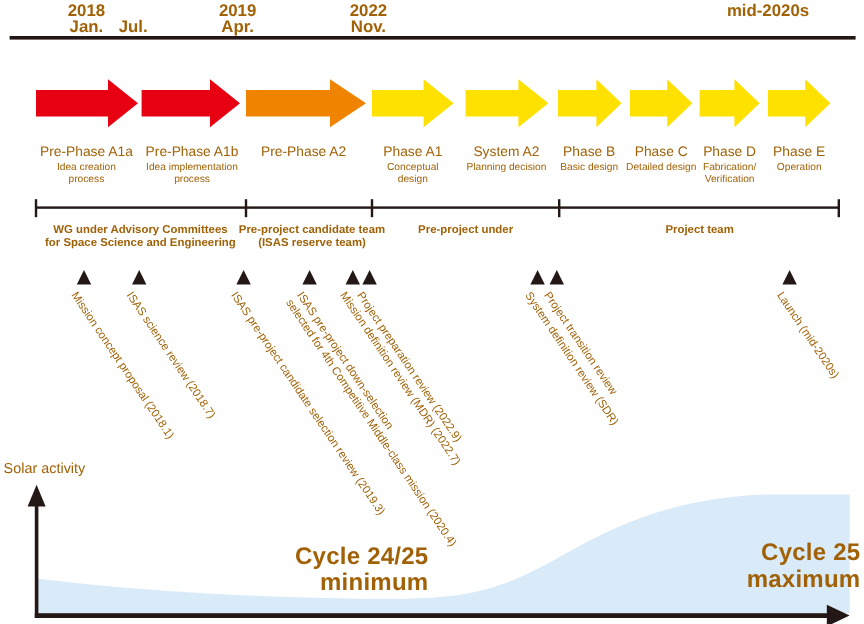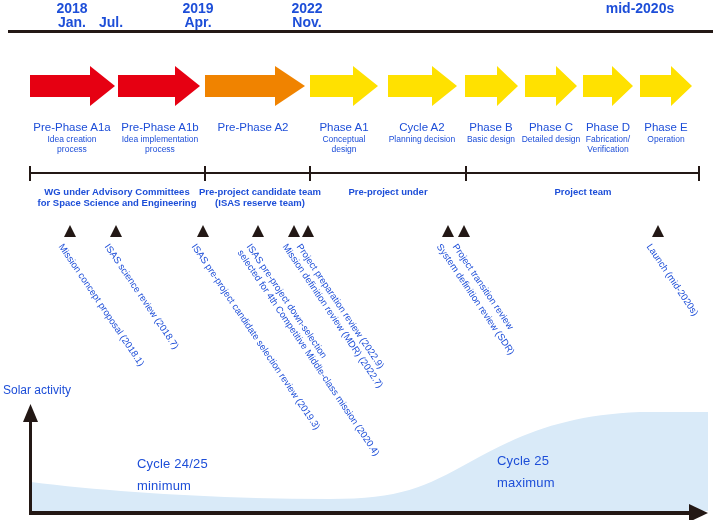--- a/index.html
+++ b/index.html
@@ -1,18 +1,18 @@
 <!DOCTYPE html>
 <html><head>
 <meta charset="utf-8">
 <style>
   html,body{margin:0;padding:0;background:#fff;}
   #canvas{
     position:relative;width:720px;height:520px;overflow:hidden;
-    font-family:"Liberation Sans","DejaVu Sans",sans-serif;color:#1d4ed8;background:#fff;
+    font-family:"Liberation Sans","DejaVu Sans",sans-serif;color:#a16207;background:#fff;
   }
   #bg-svg{position:absolute;left:0;top:0;}
   
   .timeline-date{position:absolute;top:1px;width:90px;text-align:center;
     font-size:14px;font-weight:bold;line-height:14px;letter-spacing:0;}
   .top-rule{position:absolute;left:8px;top:30px;width:705px;height:3px;background:#231815;}
   
   .phase-label{position:absolute;top:121px;width:96px;text-align:center;}
   .phase-label .pname{font-size:11.5px;line-height:13px;}
   .phase-label .pdesc{font-size:8.5px;line-height:9.5px;white-space:pre-line;margin-top:1px;}
@@ -22,22 +22,22 @@
   .team-label{position:absolute;top:186px;width:200px;text-align:center;
     font-size:9.5px;font-weight:bold;line-height:11px;white-space:pre-line;}
   
   .milestone-triangle{position:absolute;top:225px;width:0;height:0;
     border-left:6.5px solid transparent;border-right:6.5px solid transparent;
     border-bottom:12px solid #231815;}
   .milestone-label{position:absolute;font-size:9.5px;line-height:10.5px;white-space:pre;
     transform:rotate(56deg);transform-origin:0 0;}
   
   .solar-activity-label{position:absolute;left:3px;top:383px;font-size:12px;font-weight:normal;}
-  .cycle-label{position:absolute;width:220px;text-align:left;font-size:13px;
-    font-weight:400;line-height:22px;white-space:pre-line;letter-spacing:.2px;}
+  .cycle-label{position:absolute;width:220px;text-align:right;font-size:20px;
+    font-weight:700;line-height:22px;white-space:pre-line;letter-spacing:.2px;}
   #cycle-min{left:137px;top:453px;}
   #cycle-max{left:497px;top:450px;}
 </style>
 </head>
 <body>
 
 <div id="canvas">
 
   <svg id="bg-svg" width="720" height="520" viewBox="0 0 720 520">
     <path d="M31,511 L31,482 C110,492 220,499 330,499 C400,499 425,487 470,462 C520,434 565,415 640,412 L708,412 L708,511 Z" fill="#d9eaf8"></path>
@@ -97,21 +97,21 @@
       </div>
       <div class="phase-label" style="left: 205px;">
         <div class="pname">Pre-Phase A2</div>
       </div>
       <div class="phase-label" style="left: 296px;">
         <div class="pname">Phase A1</div>
         <div class="pdesc">Conceptual
 design</div>
       </div>
       <div class="phase-label" style="left: 374px;">
-        <div class="pname">Cycle A2</div>
+        <div class="pname">System A2</div>
         <div class="pdesc">Planning decision</div>
       </div>
       <div class="phase-label" style="left: 443px;">
         <div class="pname">Phase B</div>
         <div class="pdesc">Basic design</div>
       </div>
       <div class="phase-label" style="left: 503px;">
         <div class="pname">Phase C</div>
         <div class="pdesc">Detailed design</div>
       </div>

